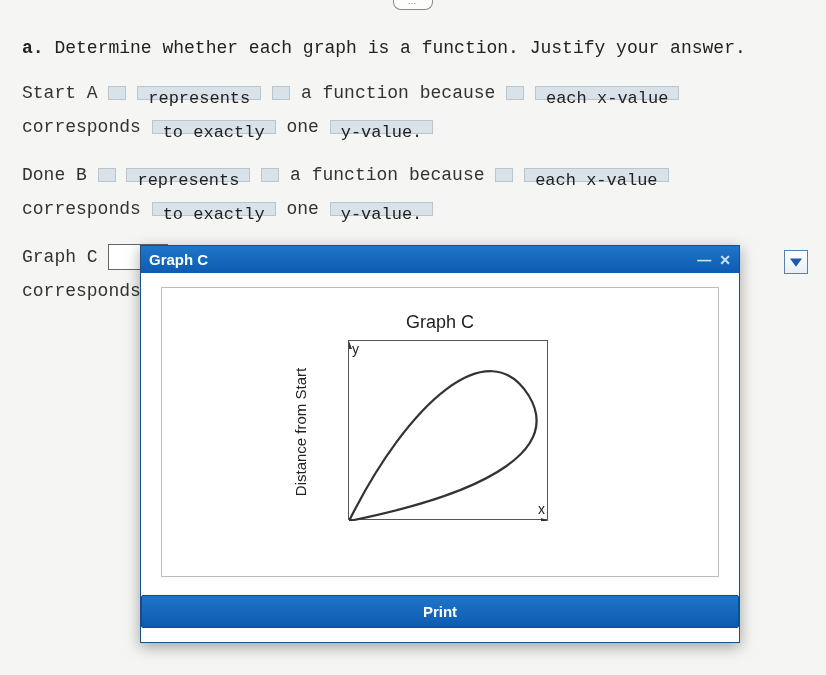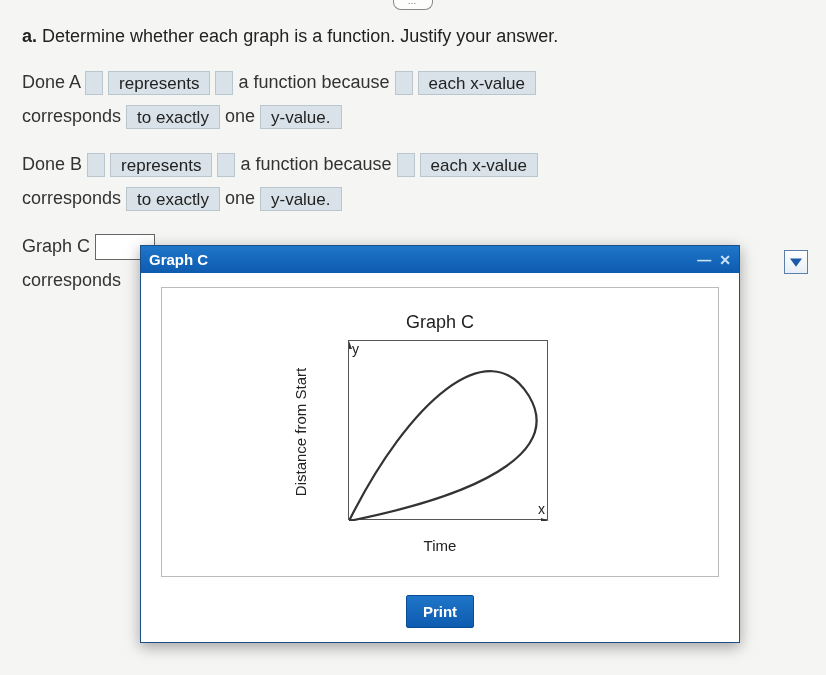--- a/index.html
+++ b/index.html
@@ -8,21 +8,22 @@
     padding: 0;
     font-family: Arial, Helvetica, sans-serif;
     background: #f5f5f3;
     color: #333;
     width: 826px;
     height: 675px;
     overflow: hidden;
     position: relative;
   }
   .page {
-    padding: 18px 22px 0 22px;
+    padding: 30px 22px 0 22px;
+    font-family: Liberation Mono, monospace;
   }
   .top-tab {
     position: absolute;
     top: -4px;
     left: 50%;
     transform: translateX(-50%);
     width: 40px;
     height: 14px;
     border: 1px solid #888;
     border-top: none;
@@ -45,21 +46,21 @@
     line-height: 34px;
     color: #333;
     margin-bottom: 14px;
   }
   .blank {
     display: inline-block;
     background: #d8e2e8;
     border: 1px solid #b9c6cd;
     padding: 0 10px;
     min-width: 30px;
-    height: 24px;
+    height: 14px;
     line-height: 24px;
     vertical-align: middle;
     color: #222;
     font-size: 17px;
   }
   .blank.narrow { min-width: 18px; padding: 0 6px; }
   .blank.empty {
     background: #fff;
     border: 1px solid #666;
     min-width: 60px;
@@ -178,20 +179,21 @@
     right: 2px;
     bottom: 2px;
     font-size: 14px;
     color: #222;
   }
   .modal-buttons {
     display: flex;
     gap: 12px;
     justify-content: center;
     padding: 12px 0 14px 0;
+    flex-direction: column;
   }
   .btn {
     background: linear-gradient(#1f76c9,#0d5bb0);
     color: #fff;
     font-weight: bold;
     font-size: 15px;
     border: 1px solid #0a4d97;
     padding: 7px 16px;
     cursor: pointer;
     border-radius: 2px;
@@ -208,21 +210,21 @@
 <div class="top-tab">…</div>
 
 <div class="page">
 
   <div class="prompt">
     <span class="bold-letter">a.</span>
     <span>Determine whether each graph is a function. Justify your answer.</span>
   </div>
 
   <div class="sentence">
-    <span>Done A</span>
+    <span>Start A</span>
     <span class="blank narrow"></span>
     <span class="blank">represents</span>
     <span class="blank narrow"></span>
     <span>a function because</span>
     <span class="blank narrow"></span>
     <span class="blank">each x-value</span><br>
     <span>corresponds</span>
     <span class="blank">to exactly</span>
     <span>one</span>
     <span class="blank">y-value.</span>
@@ -262,21 +264,20 @@
     <span class="controls">
       <span class="ctrl">—</span>
       <span class="ctrl">✕</span>
     </span>
   </div>
   <div class="modal-body">
     <div class="chart-frame">
       <div class="chart-inner">
         <div class="chart-title">Graph C</div>
         <div class="ylabel">Distance from Start</div>
-        <div class="xlabel">Time</div>
         <div class="plot-area">
           <span class="axis-label-y">y</span>
           <span class="axis-label-x">x</span>
           <svg width="200" height="180" viewBox="0 0 200 180" style="position:absolute;left:0;top:0;">
             <path id="curve-path" fill="none" stroke="#333" stroke-width="2.2" d="M0,180 C60,60 140,-10 180,55 C210,105 150,150 0,180 Z"></path>
 
             <path d="M0 0 L-3 8 L3 8 Z" transform="translate(0,0)" fill="#333"></path>
             <path d="M200 180 L192 177 L192 183 Z" fill="#333"></path>
           </svg>
         </div>

